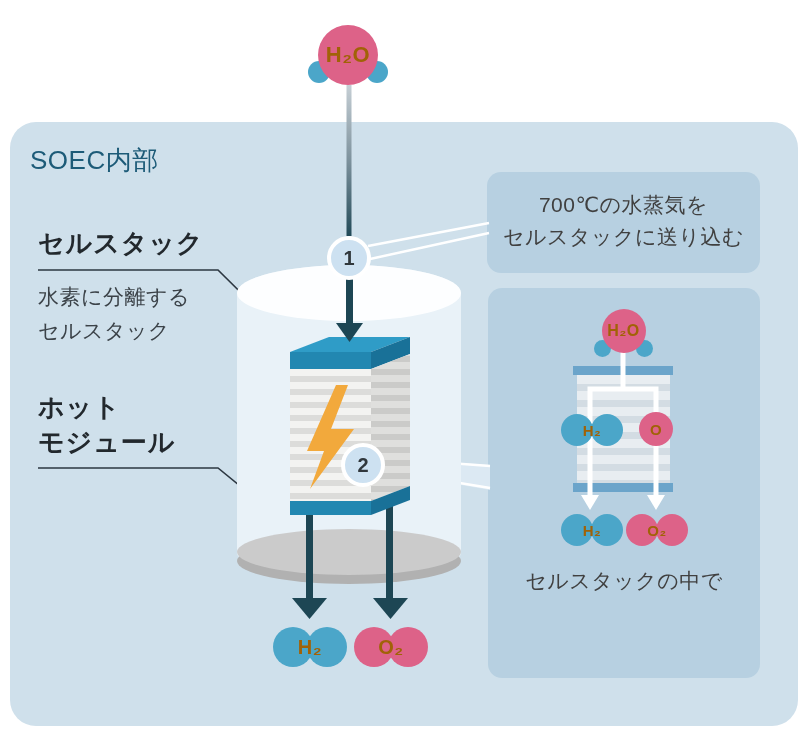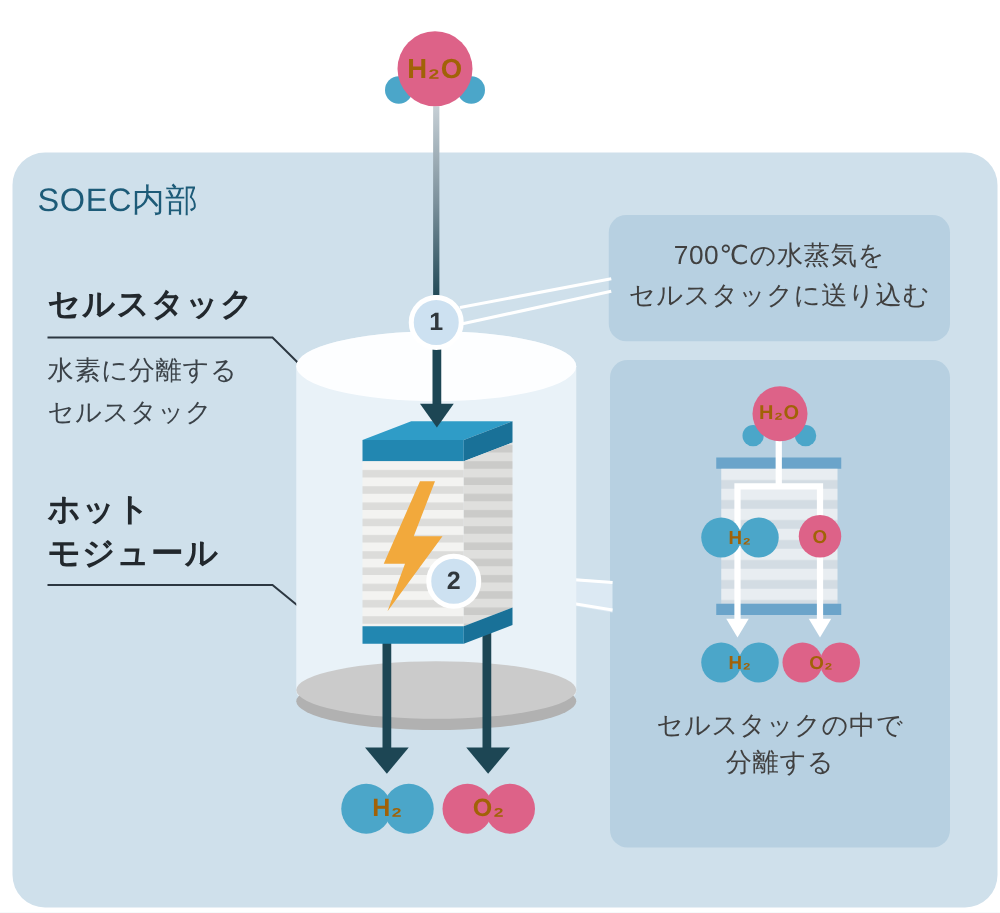--- a/index.html
+++ b/index.html
@@ -137,21 +137,20 @@
 
   <div id="hotmodule-heading" class="abs txt anno-heading">
     <div>ホット</div>
     <div>モジュール</div>
   </div>
   <div id="hotmodule-desc" class="abs txt anno-desc">
   </div>
 
   <div id="caption-text" class="abs card-text txt">
     <div>セルスタックの中で</div>
-    <div>分離する</div>
   </div>
 
   <div id="badge-1" class="abs badge">1</div>
   <div id="badge-2" class="abs badge">2</div>
 
   <div class="abs mol" style="left:308px;top:25px;width:80px;height:60px;">
     <div class="c blue" style="left:0;top:36px;width:22px;height:22px;"></div>
     <div class="c blue" style="left:58px;top:36px;width:22px;height:22px;"></div>
     <div class="c pink" style="left:10px;top:0;width:60px;height:60px;"></div>
     <span class="lbl" style="left:10px;top:0;width:60px;height:60px;font-size:22px;">H₂O</span>

